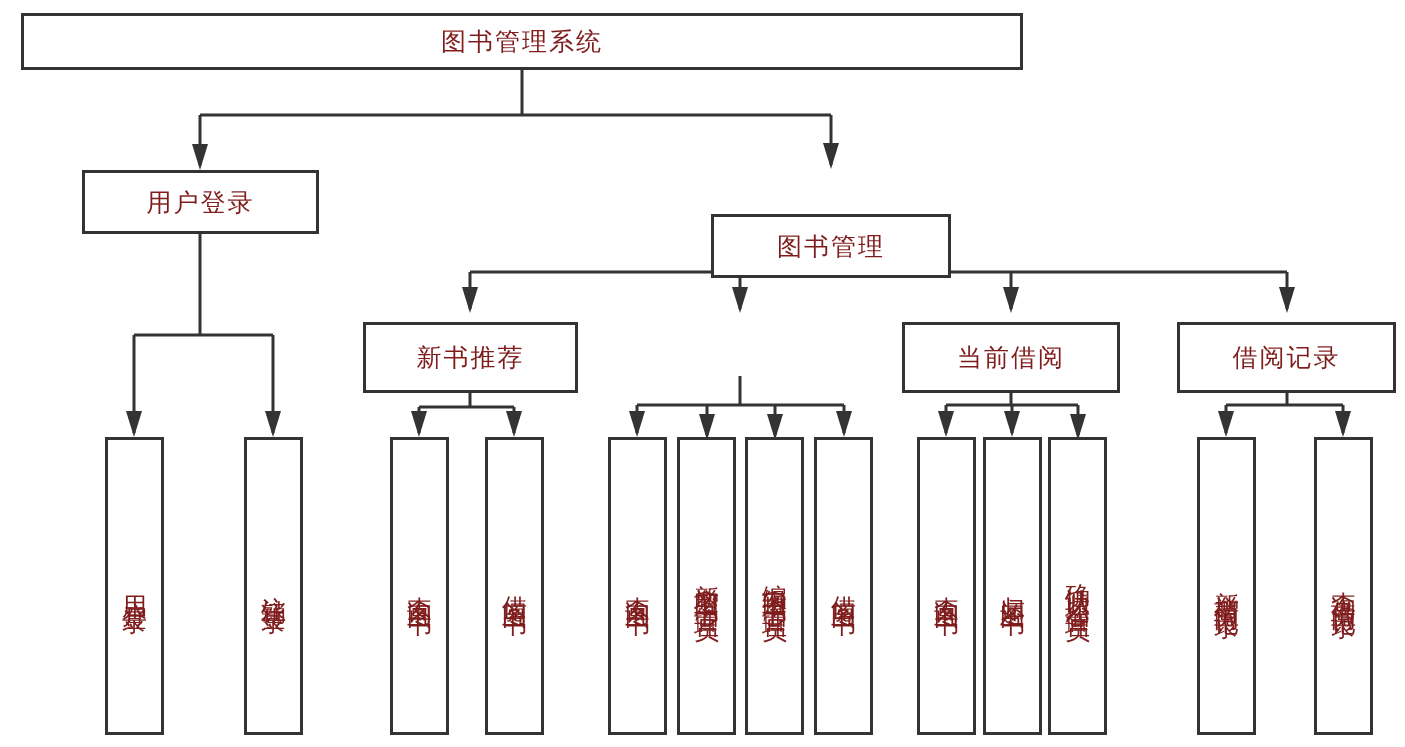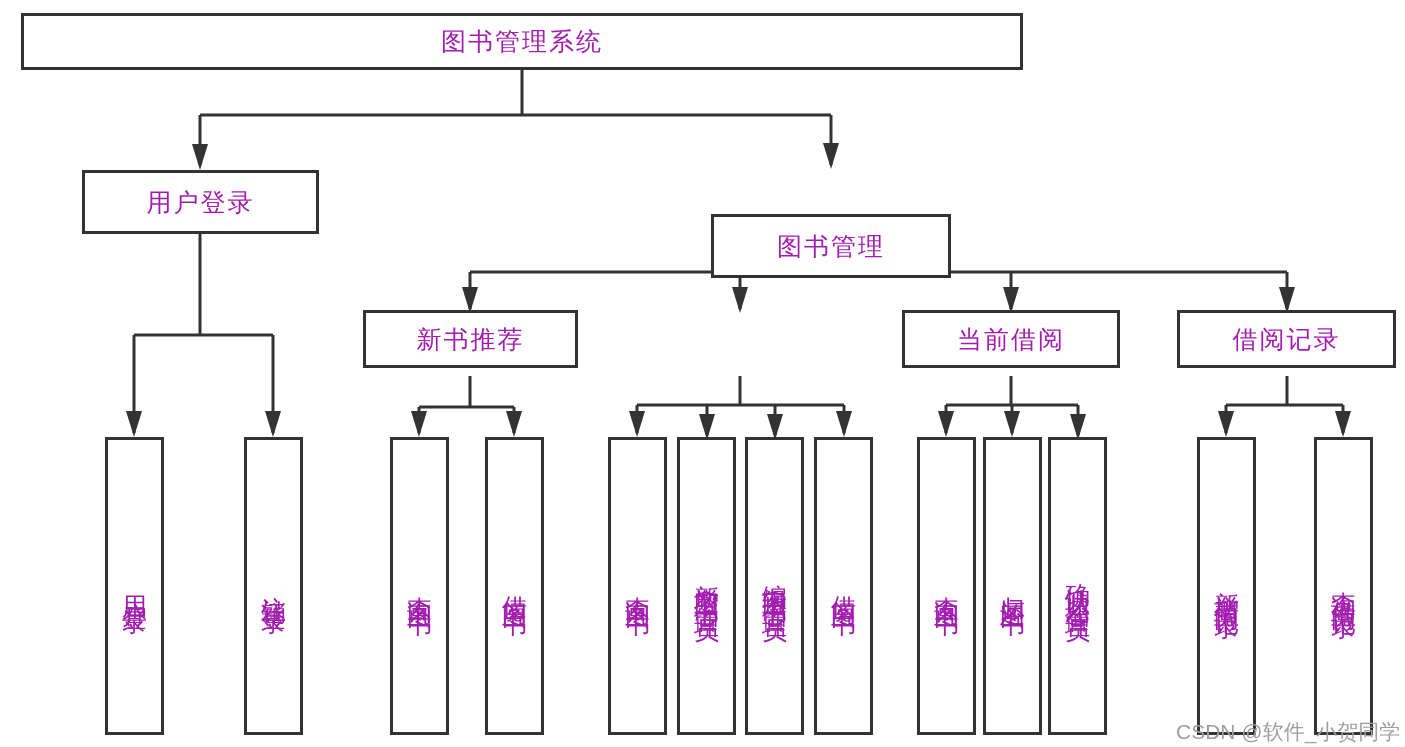--- a/index.html
+++ b/index.html
@@ -15,35 +15,35 @@
     position: absolute;
     left: 0; top: 0;
     width: 1405px; height: 747px;
     pointer-events: none;
   }
   .box {
     position: absolute;
     box-sizing: border-box;
     background: #ffffff;
     border: 3px solid #333333;
-    color: #a21caf;
+    color: #7f1d1d;
     display: flex;
     align-items: center;
     justify-content: center;
     text-align: center;
   }
   .hlabel {
     font-size: 25px;
     letter-spacing: 2px;
     white-space: nowrap;
   }
   .root  { left: 21px;  top: 13px;  width: 1002px; height: 57px; }
   .lvl2a { left: 82px;  top: 170px; width: 237px;  height: 64px; }
   .lvl2b { left: 711px; top: 169px; width: 240px;  height: 64px; margin-top: 45px; }
-  .lvl3  { top: 310px; height: 58px; }
+  .lvl3  { top: 322px; height: 71px; }
   .g1 { left: 363px;  width: 215px; }
   .g2 { left: 633px;  width: 215px; }
   .g3 { left: 902px;  width: 218px; }
   .g4 { left: 1177px; width: 219px; }
   .leaf {
     top: 437px;
     width: 59px;
     height: 298px;
     writing-mode: vertical-rl;
     font-size: 25px;
@@ -155,15 +155,14 @@
   <div class="box leaf l-c3">编辑图书（管理员）</div>
   <div class="box leaf l-c4">借阅图书</div>
 
   <div class="box leaf l-d1">查询图书</div>
   <div class="box leaf l-d2">归还图书</div>
   <div class="box leaf l-d3">确认归还（管理员）</div>
 
   <div class="box leaf l-e1">新增借阅记录</div>
   <div class="box leaf l-e2">查询借阅记录</div>
 
-  <div class="watermark">CSDN @软件_小贺同学</div>
 
 </div>
 
 </body></html>

